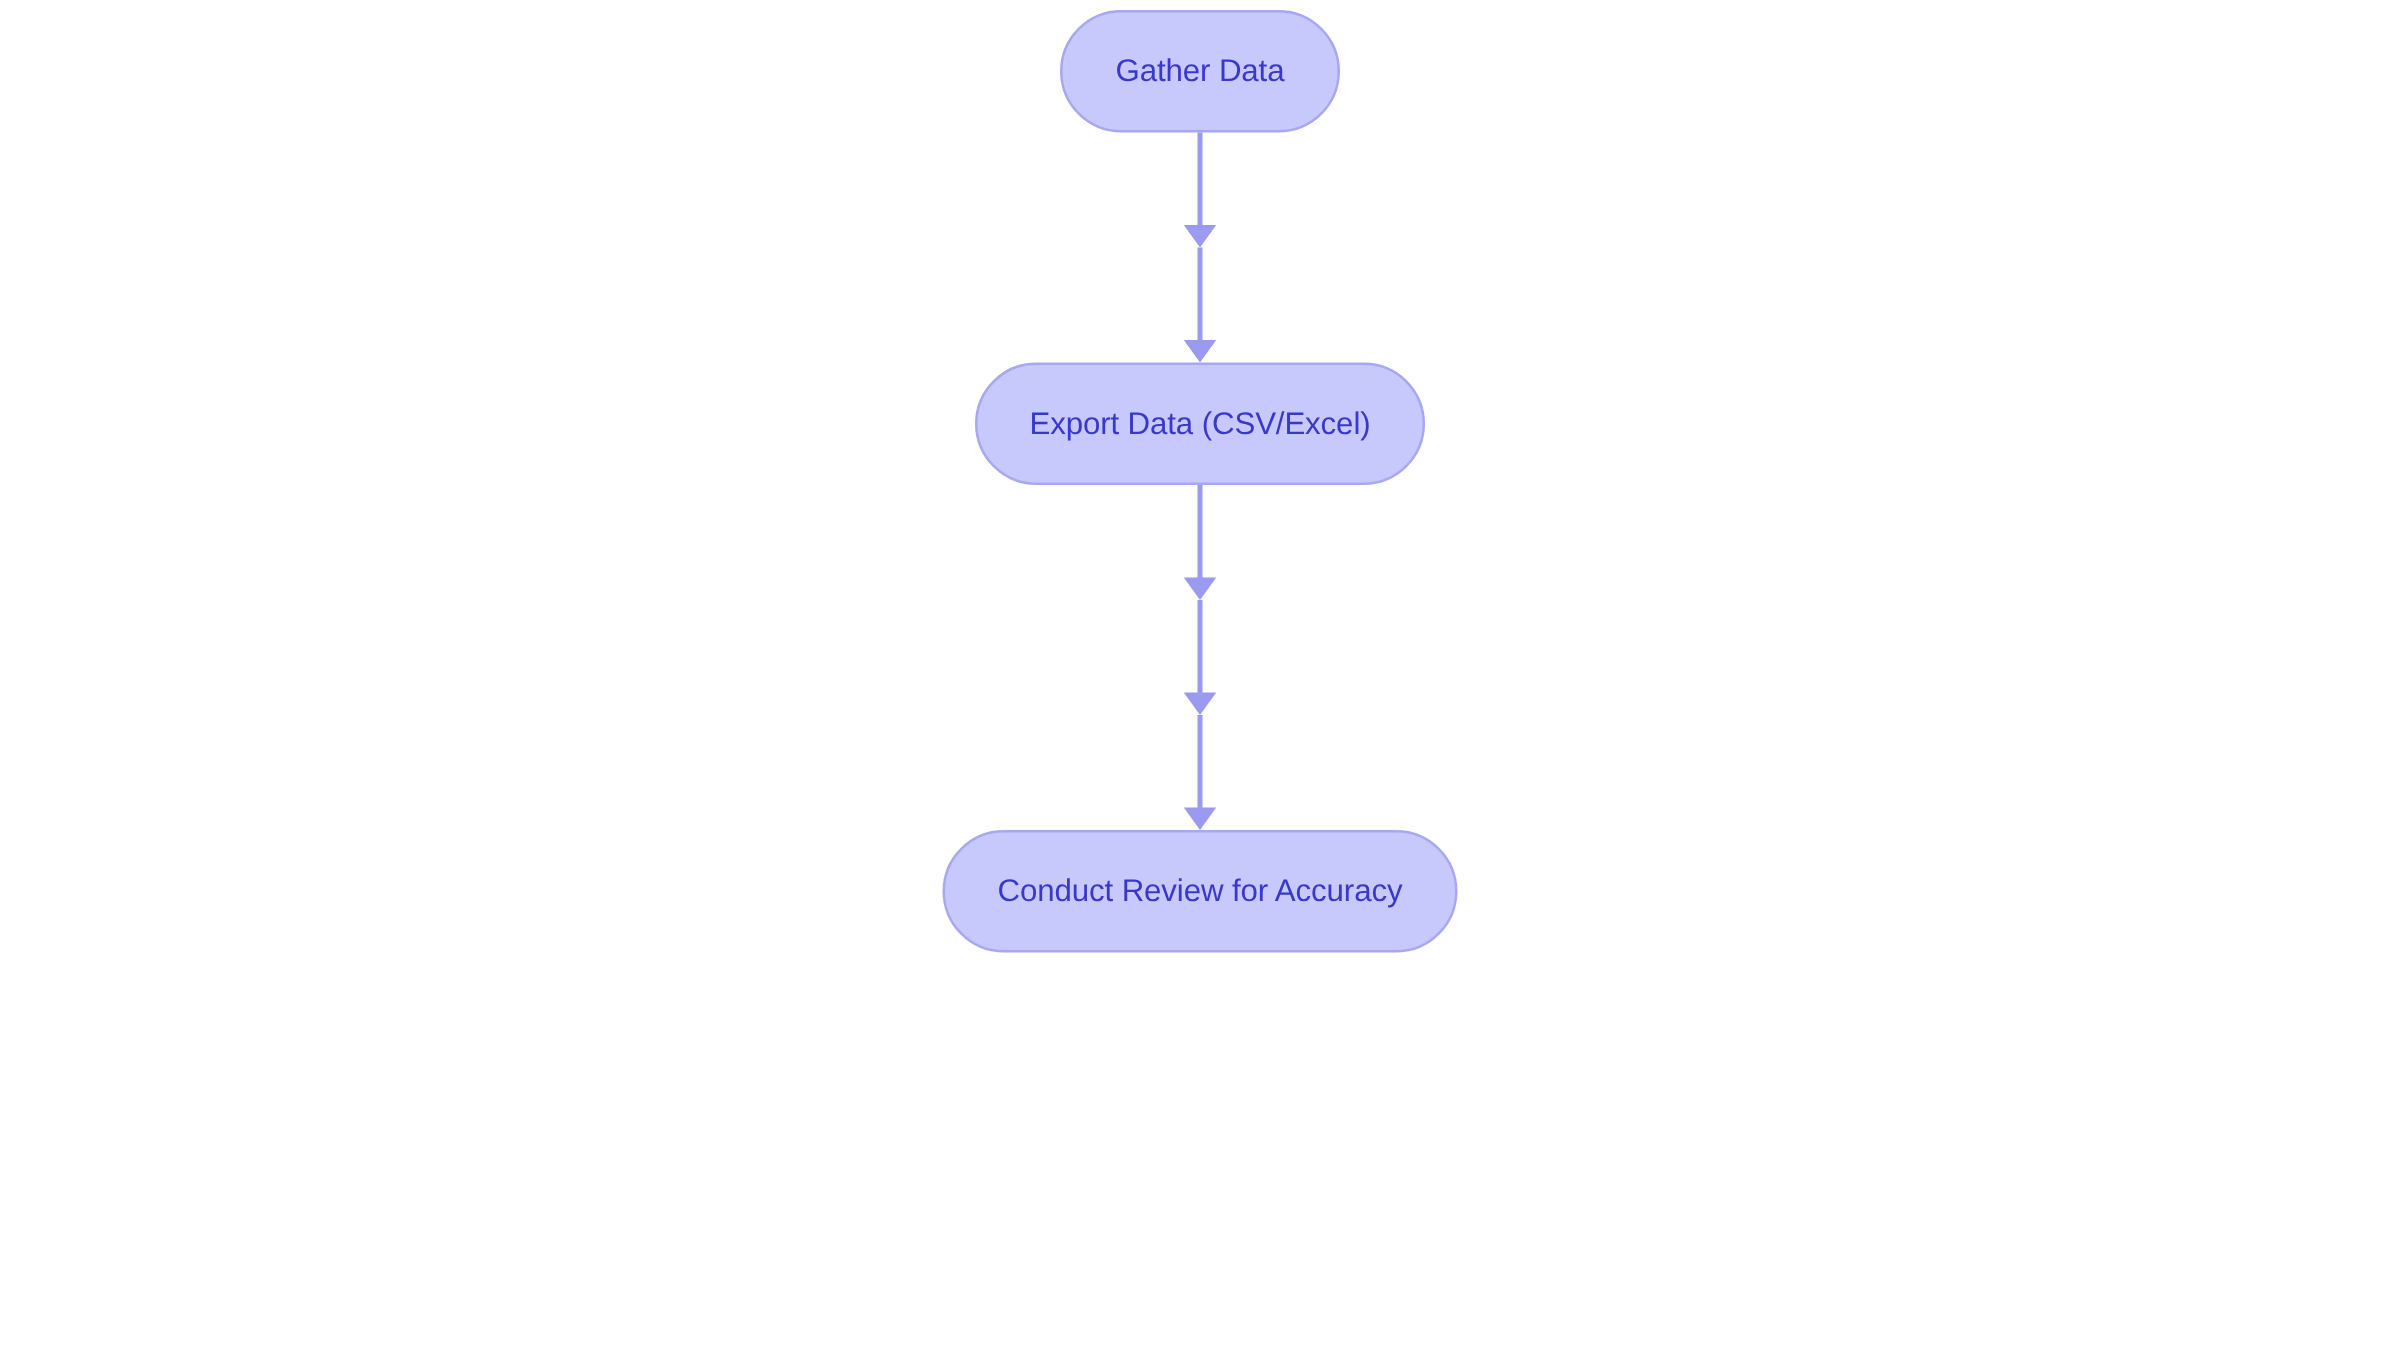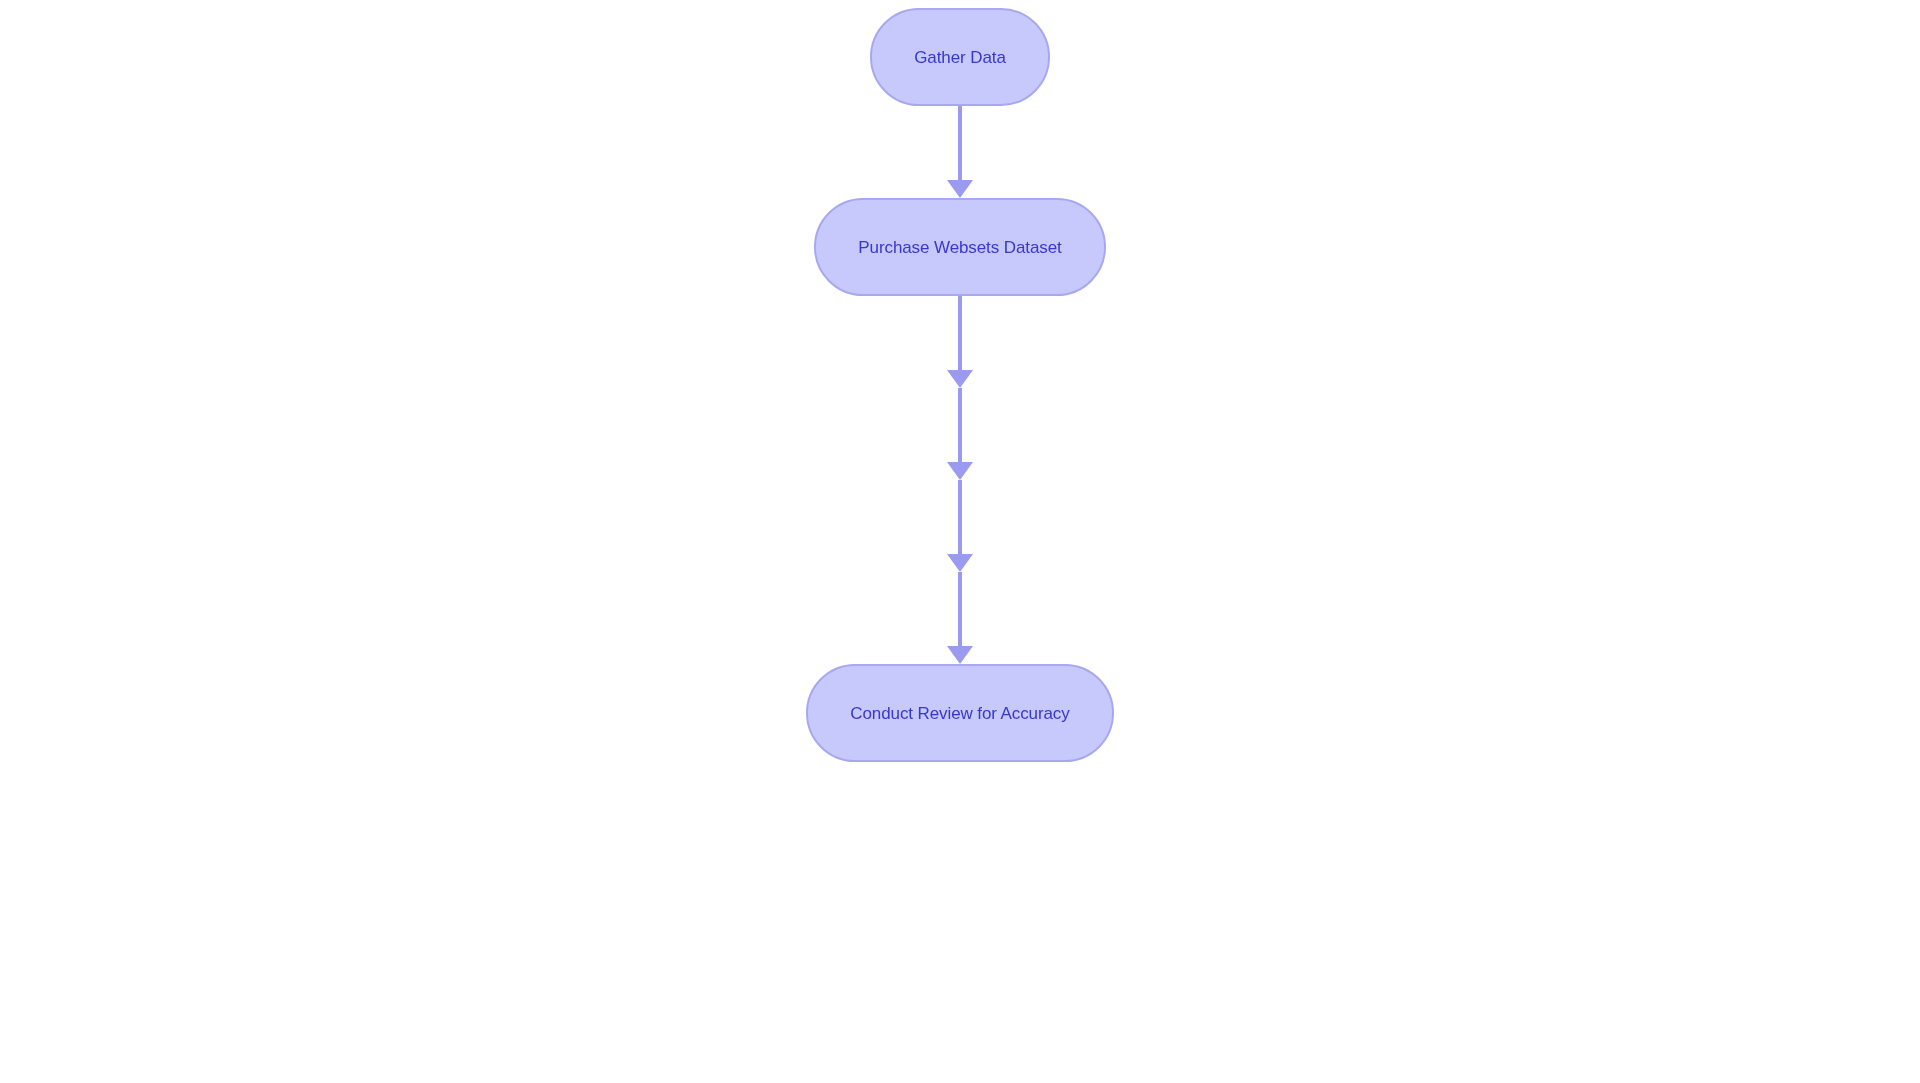--- a/index.html
+++ b/index.html
@@ -43,21 +43,21 @@
     border-radius: 49px;
     display: flex;
     align-items: center;
     justify-content: center;
     padding: 0 42px;
     flex: 0 0 auto;
   }
 
   .flow-node-label {
     font-family: "Liberation Sans", sans-serif;
-    font-size: 17px;
+    font-size: 25px;
     line-height: 1;
     color: #3838cc;
     white-space: nowrap;
     letter-spacing: -0.1px;
   }
 
   .flow-connector {
     position: relative;
     width: 30px;
     height: 92px;
@@ -94,29 +94,29 @@
 
     <div class="flow-node">
       <span class="flow-node-label">Gather Data</span>
     </div>
 
     <div class="flow-connector">
       <div class="connector-line"></div>
       <div class="connector-head"></div>
     </div>
 
-    <div class="flow-node">
-      <span class="flow-node-label">Purchase Websets Dataset</span>
-    </div>
 
     <div class="flow-connector">
       <div class="connector-line"></div>
       <div class="connector-head"></div>
     </div>
 
+    <div class="flow-node">
+      <span class="flow-node-label">Export Data (CSV/Excel)</span>
+    </div>
 
     <div class="flow-connector">
       <div class="connector-line"></div>
       <div class="connector-head"></div>
     </div>
 
 
     <div class="flow-connector">
       <div class="connector-line"></div>
       <div class="connector-head"></div>

